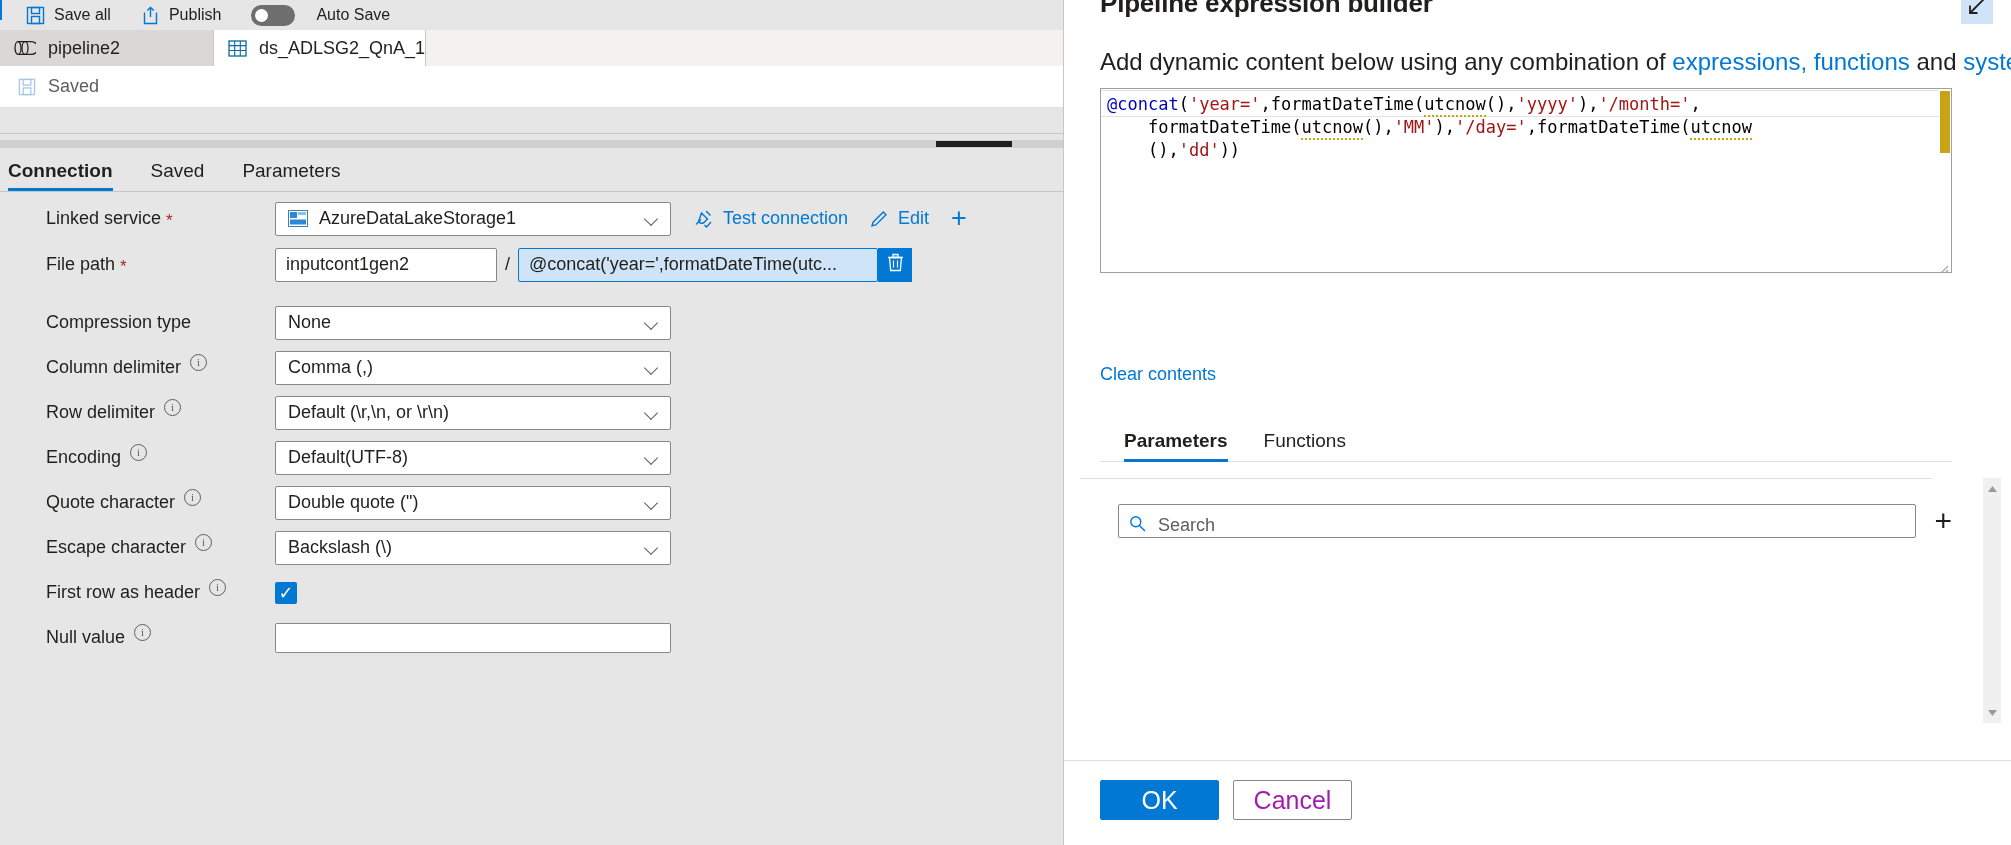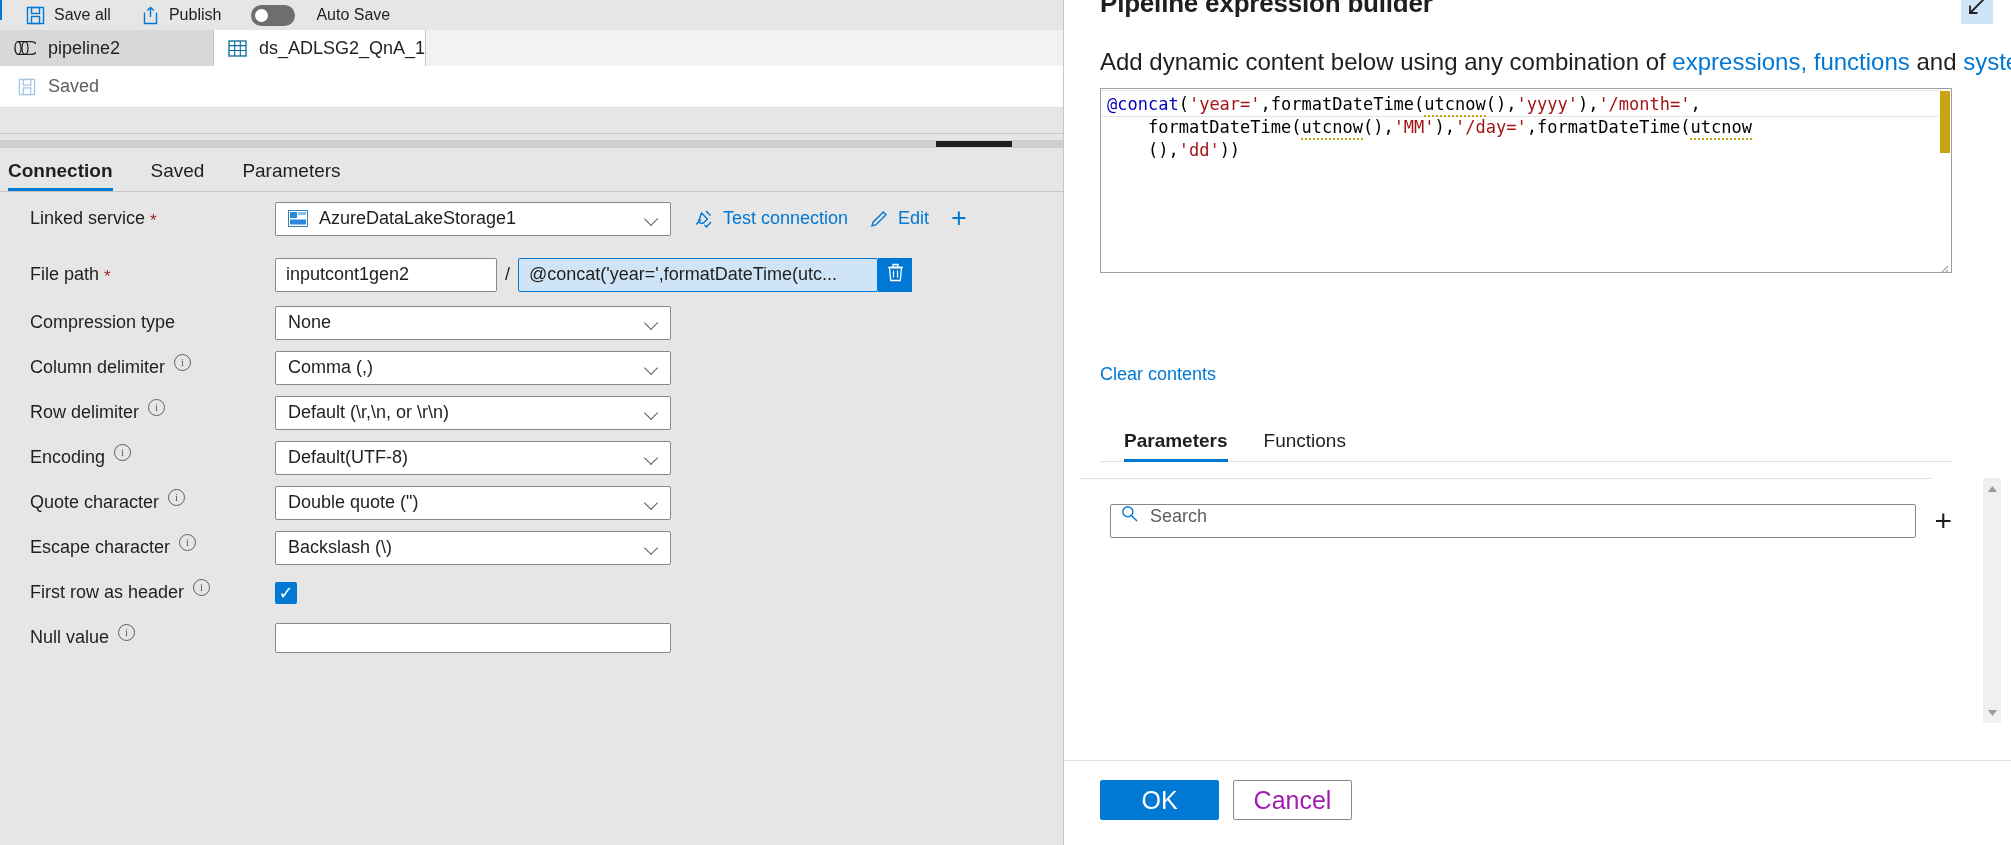--- a/index.html
+++ b/index.html
@@ -200,21 +200,21 @@
   .frow {
     position: absolute;
     left: 0;
     width: 1063px;
     height: 45px;
     display: flex;
     align-items: center;
   }
   .flabel {
     width: 275px;
-    padding-left: 30px;
+    padding-left: 46px;
     box-sizing: border-box;
     font-size: 18px;
     color: #201f1e;
     display: flex;
     align-items: center;
     gap: 5px;
     white-space: nowrap;
   }
   .req { color: #a4262c; font-size: 17px; line-height: 1; position: relative; top: 2px; }
   .info-icon {
@@ -477,23 +477,24 @@
     align-items: center;
   }
   .searchbox {
     width: 876px;
     height: 34px;
     border: 1px solid #8a8886;
     border-radius: 2px;
     background: #ffffff;
     box-sizing: border-box;
     display: flex;
-    align-items: flex-start;
+    align-items: flex-end;
     padding: 0 10px;
     gap: 10px;
+    margin-left: 8px;
   }
   .searchbox input {
     border: none;
     outline: none;
     font-size: 18px;
     font-family: "Liberation Sans", sans-serif;
     color: #201f1e;
     flex: 1;
     background: transparent;
   }
@@ -677,21 +678,21 @@
               <svg width="19" height="19" viewBox="0 0 19 19">
                 <path d="M2 16.8 L3.1 13.2 L13.3 3 L16 5.7 L5.8 15.9 Z" fill="none" stroke="#0078d4" stroke-width="1.4"></path>
               </svg>
             </span>
             <span>Edit</span>
           </div>
           <div class="plus-btn">+</div>
         </div>
       </div>
 
-      <div class="frow" style="top:56px;">
+      <div class="frow" style="top:46px;">
         <div class="flabel">
           <span>File path</span>
           <span class="req">*</span>
         </div>
         <div class="ctrl-wrap">
           <div class="fp-box">
             <span>inputcont1gen2</span>
           </div>
           <span class="fp-sep">/</span>
           <div class="fp-expr">

